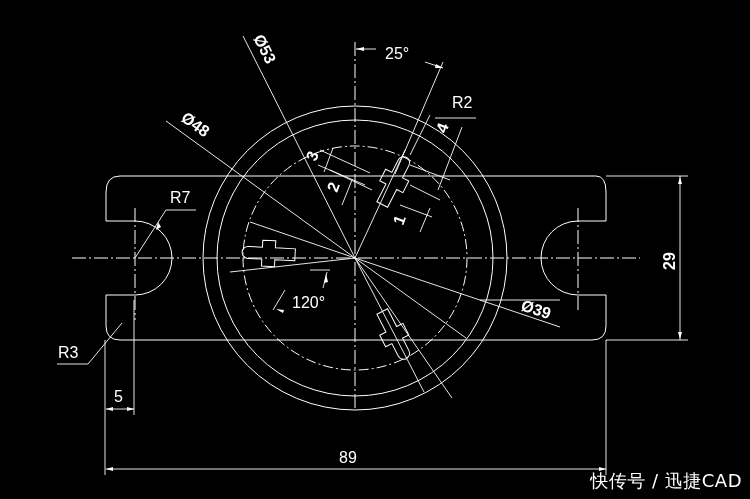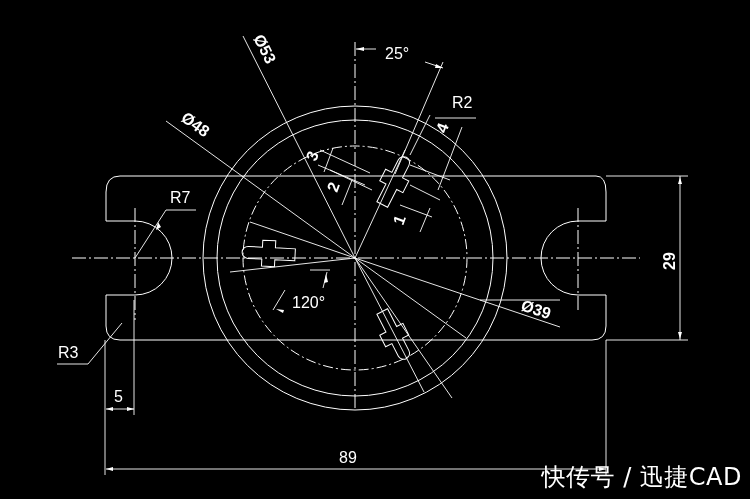--- a/index.html
+++ b/index.html
@@ -5,21 +5,21 @@
   html, body { margin: 0; padding: 0; background: #000000; }
   body { width: 750px; height: 499px; overflow: hidden; position: relative; }
   #canvas { position: absolute; left: 0; top: 0; width: 750px; height: 499px; }
   .ln { stroke: #ffffff; stroke-width: 1; fill: none; }
   .cl { stroke: #ffffff; stroke-width: 1; fill: none; stroke-dasharray: 14 3 2 3; }
   .dl { stroke: #ffffff; stroke-width: 0.9; fill: none; }
   .dash { stroke: #ffffff; stroke-width: 1; fill: none; stroke-dasharray: 10 3 2 3; }
   .txt { fill: #ffffff; font-family: "Liberation Sans", sans-serif; font-size: 16px; }
   .bold { font-weight: bold; }
   .arrow { fill: #ffffff; }
-  .wm { position: absolute; right: 8px; bottom: 6px; color: #ffffff; font-family: "DejaVu Sans", sans-serif; font-size: 24px; letter-spacing: 0.5px; }
+  .wm { position: absolute; right: 8px; bottom: 6px; color: #ffffff; font-family: "DejaVu Sans", sans-serif; font-size: 18px; letter-spacing: 0.5px; }
 </style>
 </head>
 <body>
 
 <svg id="canvas" viewBox="0 0 750 499" xmlns="http://www.w3.org/2000/svg">
 
   <g>
 
     <path class="ln" d="M 120 176 L 596 176 Q 606 176 606 192 L 606 221 L 578 221 A 37 37 0 0 0 578 295 L 606 295 L 606 326 Q 606 340 592 340 L 120 340 Q 106 340 106 326 L 106 295 L 135 295 A 37 37 0 0 0 135 221 L 106 221 L 106 192 Q 106 176 120 176 Z"></path>
   </g>

